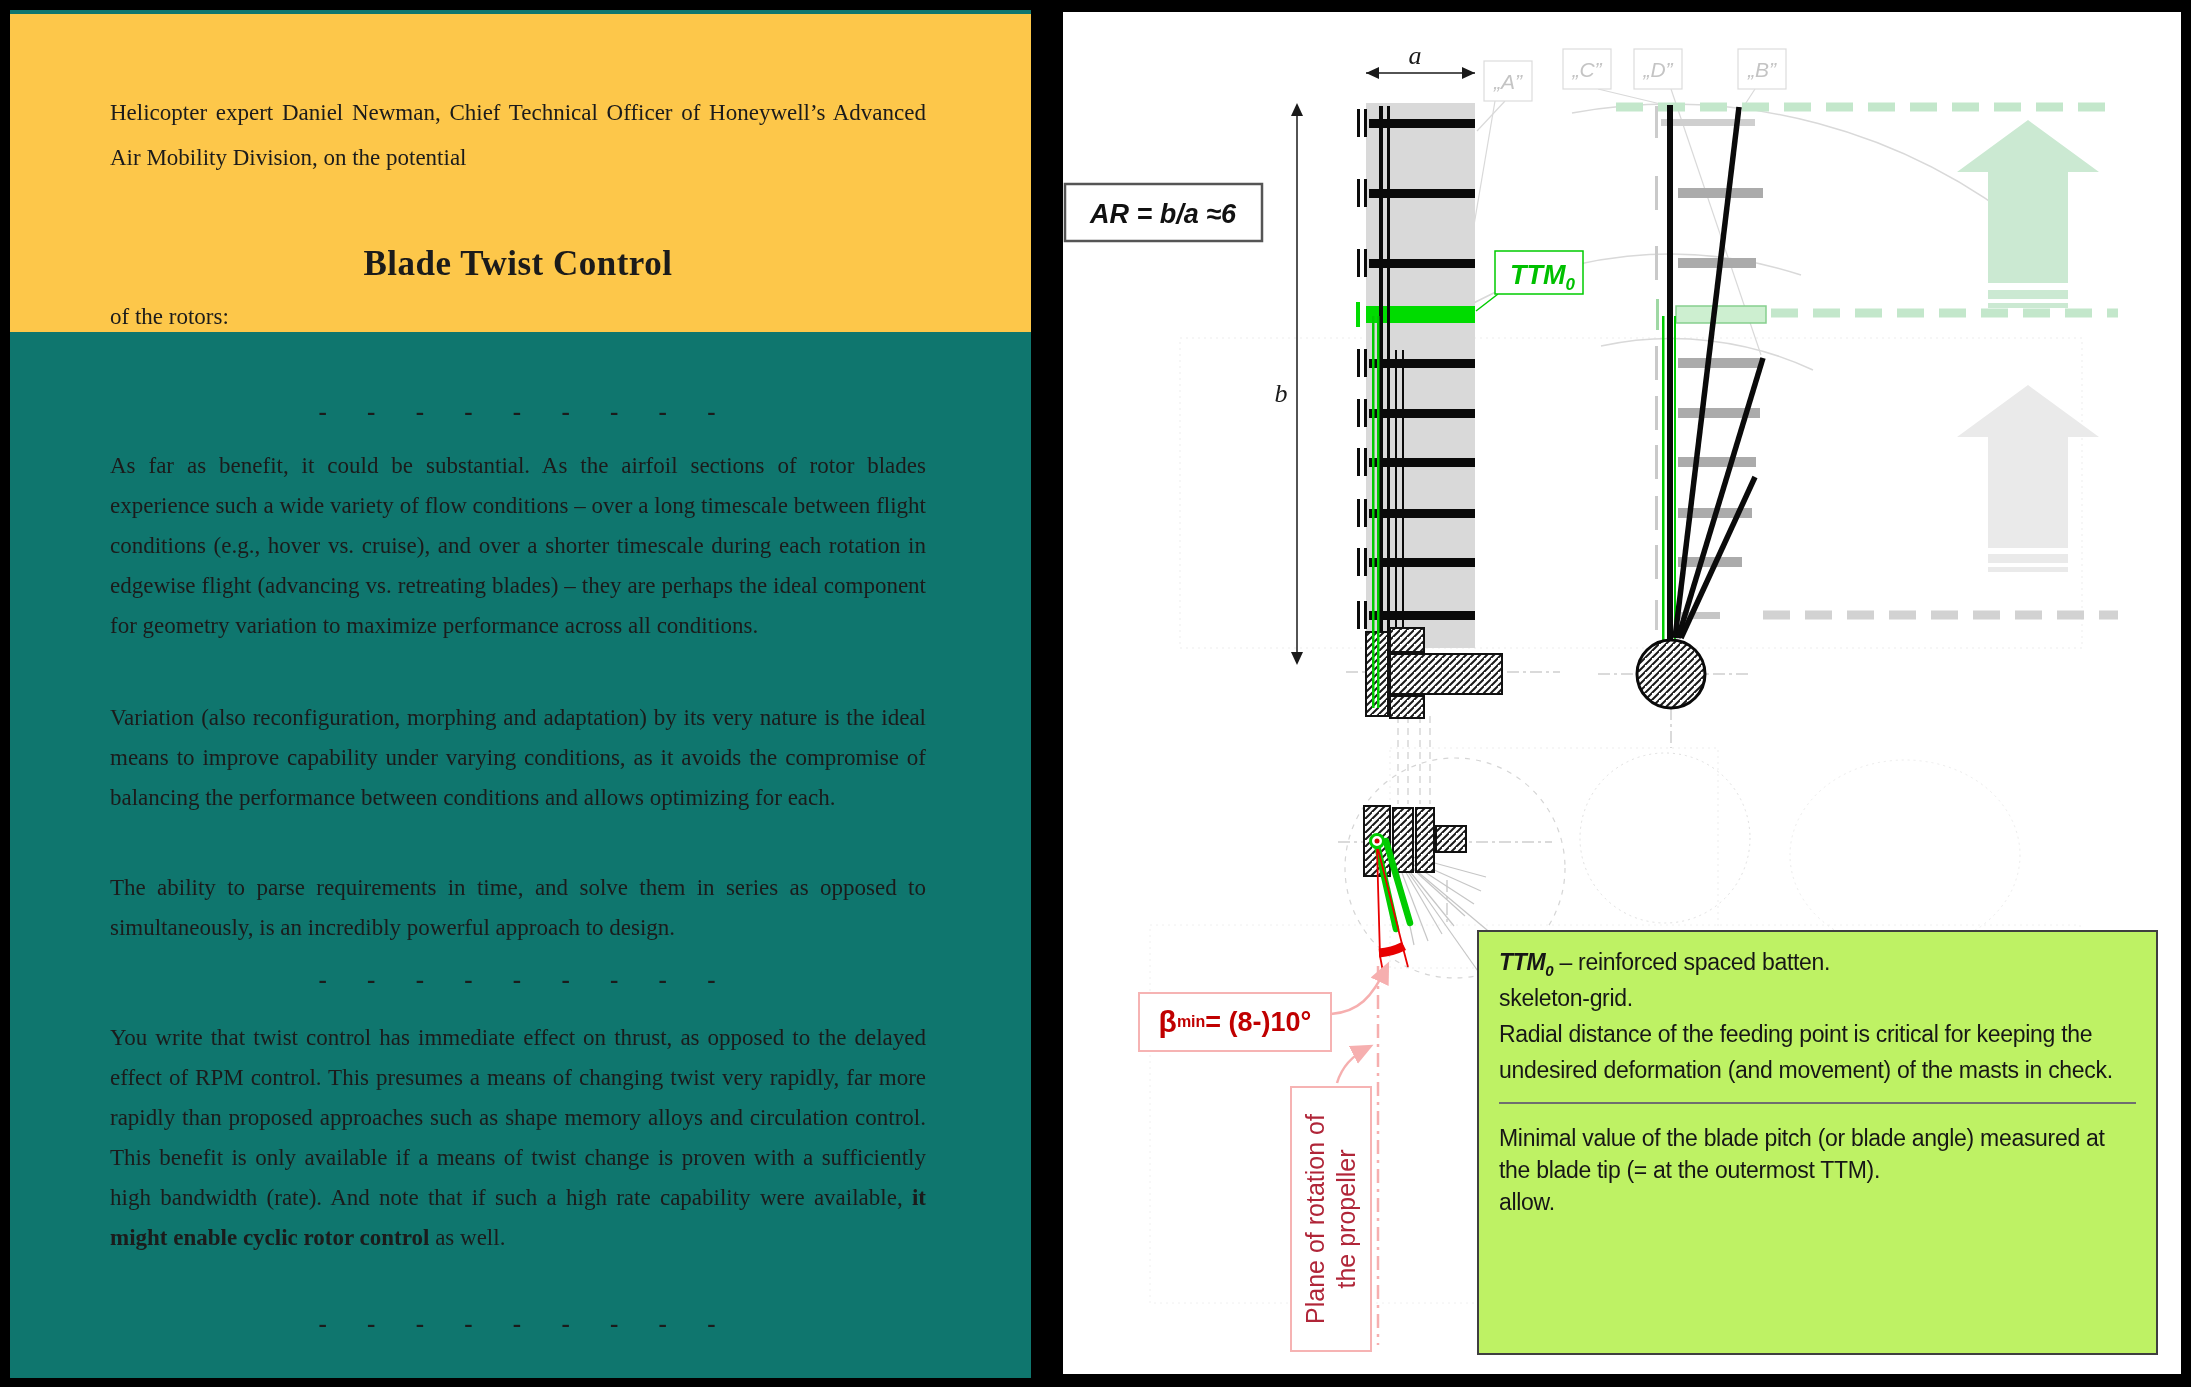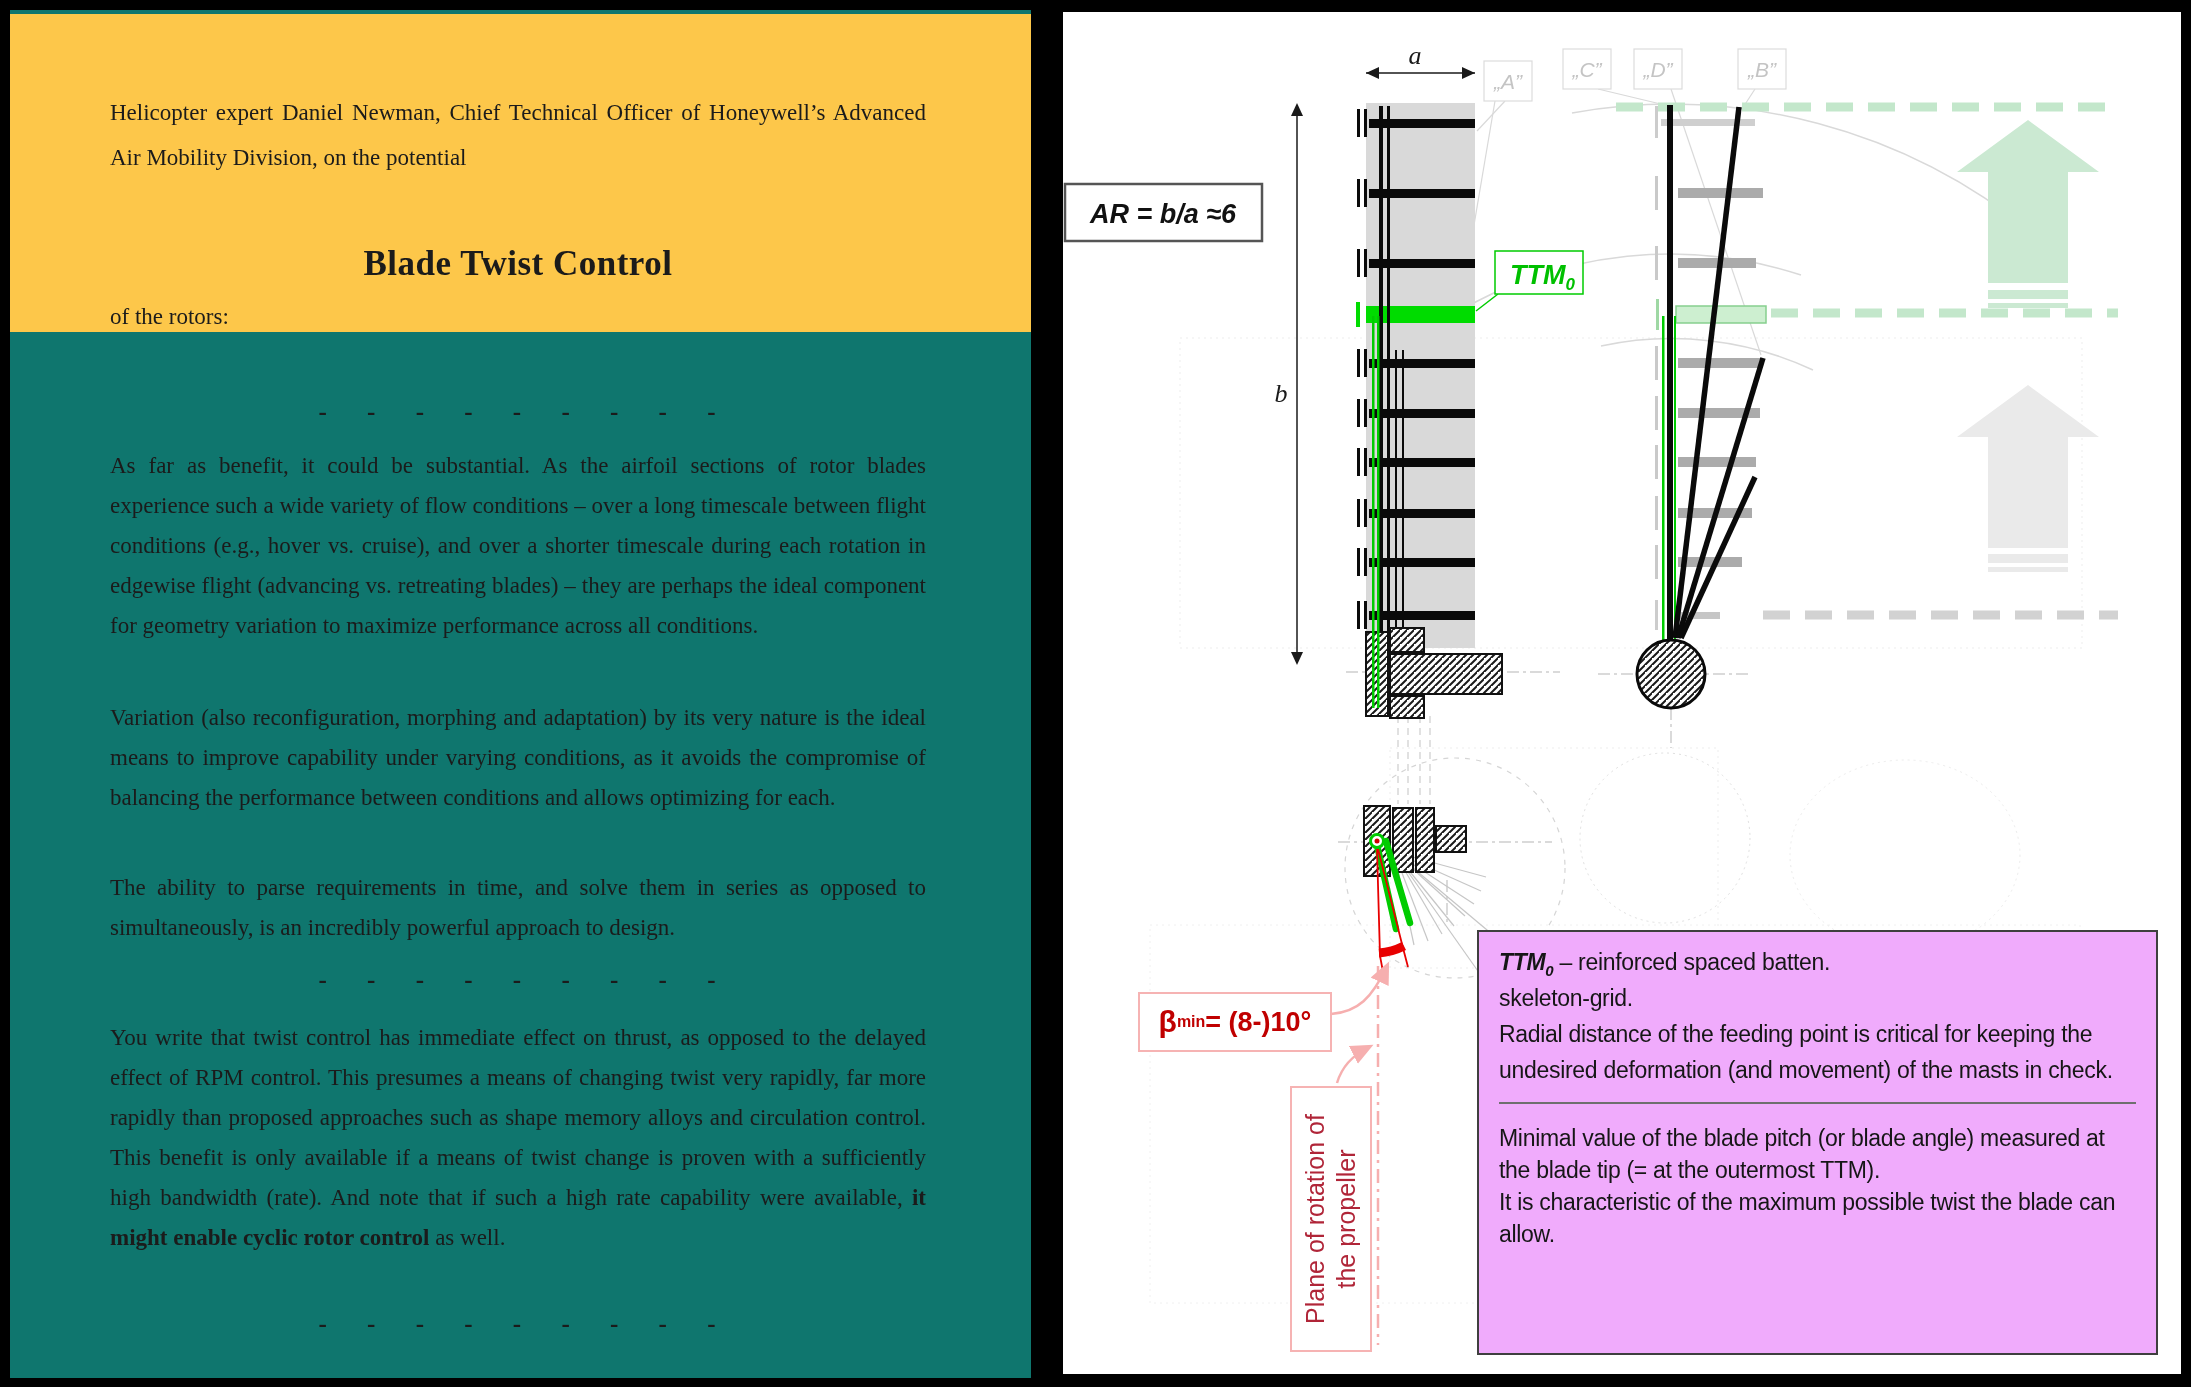--- a/index.html
+++ b/index.html
@@ -21,21 +21,21 @@
   #sep-1{top:388px;} #sep-2{top:956px;} #sep-3{top:1300px;}
   #para-benefit{top:436px;} #para-variation{top:688px;} #para-ability{top:858px;}
   #para-twist{top:1008px;}
   .b{font-weight:bold;}
 
   
   #panel-right{position:absolute;left:1063px;top:12px;width:1118px;height:1362px;background:#fff;}
   #diagram-svg{position:absolute;left:0;top:0;}
 
   
-  #info-box{position:absolute;left:414px;top:918px;width:637px;height:399px;background:#f0abfc;
+  #info-box{position:absolute;left:414px;top:918px;width:637px;height:399px;background:#bef264;
             border:2px solid #3f3f3f;padding:12px 20px 10px 20px;color:#161616;font-size:23px;}
   .tb-line{white-space:nowrap;letter-spacing:-0.3px;line-height:36px;height:36px;}
   .tb-line2{white-space:nowrap;letter-spacing:-0.3px;line-height:32px;height:32px;}
   .bi{font-weight:bold;font-style:italic;}
   #info-box sub{font-size:15px;font-weight:bold;font-style:italic;}
   #tb-divider{border:none;border-top:2px solid #6f6f6f;margin:14px 0 18px 0;}
   #tb-beta-line{font-size:24px;}
   #tb-beta-line .beta{font-size:28px;}
 
   
@@ -316,18 +316,17 @@
     </div>
 
     <div id="info-box">
       <div class="tb-line"><span class="bi">TTM</span><sub>0</sub><span> – reinforced spaced batten.</span></div>
       <div class="tb-line">skeleton-grid.</div>
       <div class="tb-line">Radial distance of the feeding point is critical for keeping the</div>
       <div class="tb-line">undesired deformation (and movement) of the masts in check.</div>
       <hr id="tb-divider">
       <div class="tb-line2">Minimal value of the blade pitch (or blade angle) measured at</div>
       <div class="tb-line2">the blade tip (= at the outermost TTM).</div>
-      <div class="tb-line2">It is characteristic of the maximum possible twist the blade can</div>
       <div class="tb-line2">allow.</div>
     </div>
 
   </div>
 </div>
 
 </body></html>

